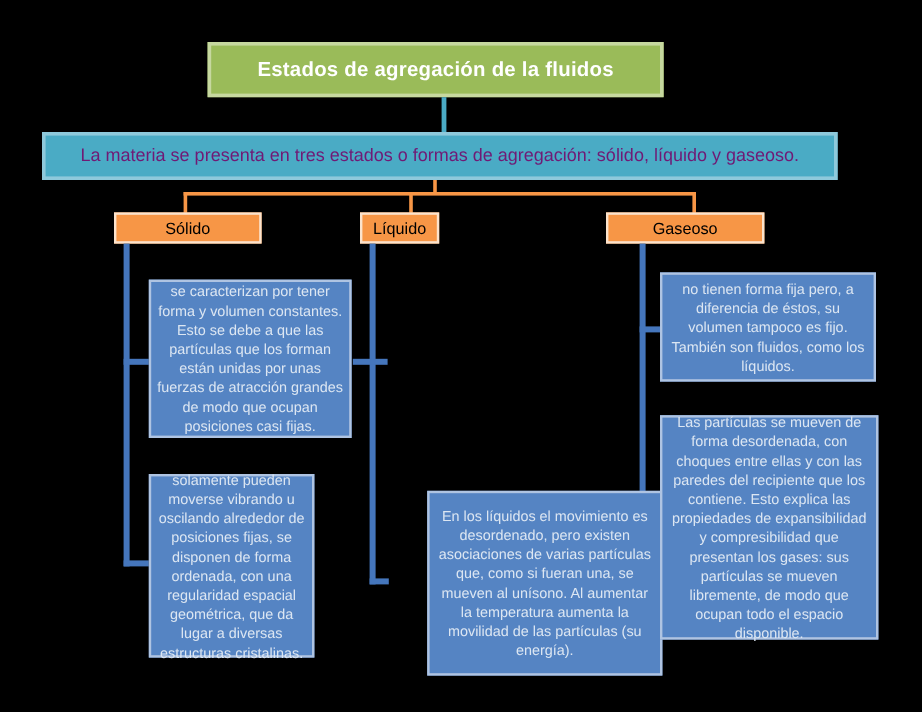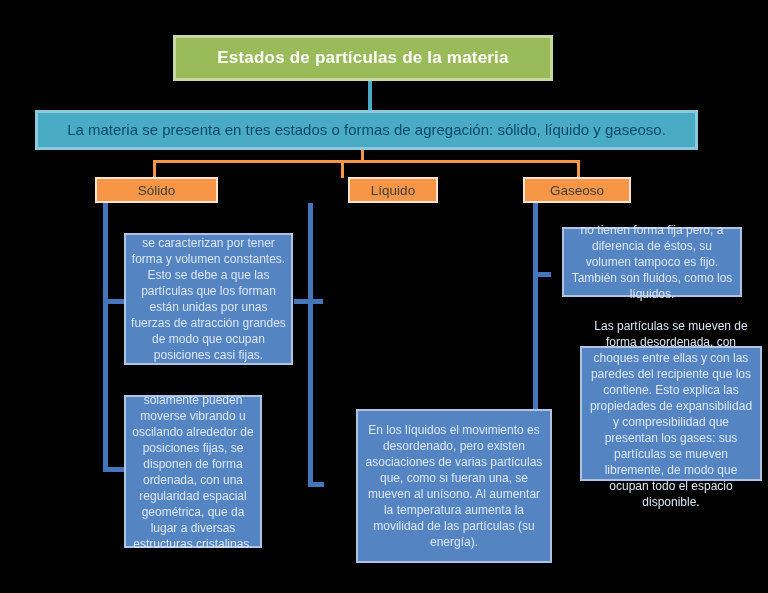--- a/index.html
+++ b/index.html
@@ -15,26 +15,26 @@
   
   .box{display:flex;align-items:center;justify-content:center;text-align:center;}
   .box-title{
     background:var(--green-fill,#9ABB59);
     border:3px solid var(--green-border,#C6D89F);
     color:#fff;font-size:17px;font-weight:bold;letter-spacing:.2px;
   }
   .box-intro{
     background:var(--teal-fill,#4AABC5);
     border:3px solid var(--teal-border,#8EC9DB);
-    color:#0c4a6e;font-size:15px;line-height:18px;padding:0 14px;
+    color:#701a75;font-size:15px;line-height:18px;padding:0 14px;
   }
   .box-state{
     background:var(--orange-fill,#F79646);
     border:2px solid var(--orange-border,#FBE3CD);
-    color:#404040;font-size:13.5px;
+    color:#000000;font-size:13.5px;
   }
   .box-detail{
     background:var(--blue-fill,#5584C3);
     border:2px solid var(--blue-border,#AFC4E2);
   }
   .box-detail .txt{
     position:absolute;left:4px;right:4px;top:50%;
     transform:translateY(-50%);
     text-align:center;color:var(--blue-text,#DCE6F2);
     font-size:12px;line-height:16px;
@@ -44,42 +44,42 @@
   .conn-teal{background:var(--teal-fill,#4AABC5);}
   .conn-orange{background:var(--orange-conn,#F79646);}
   .conn-blue{background:var(--blue-conn,#4576BC);}
 </style>
 </head>
 <body>
 
 <div class="canvas">
 
   <div class="abs box box-title" style="left:173px;top:35px;width:380px;height:46px;">
-    <span>Estados de partículas de la materia</span>
+    <span>Estados de agregación de la fluidos</span>
   </div>
 
   <div class="abs conn-teal" style="left:368px;top:81px;width:4px;height:30px;"></div>
 
   <div class="abs box box-intro" style="left:35px;top:110px;width:663px;height:40px;">
     <span>La materia se presenta en tres estados o formas de agregación: sólido, líquido y gaseoso.</span>
   </div>
 
   <div class="abs conn-orange" style="left:361px;top:150px;width:3px;height:11px;"></div>
   <div class="abs conn-orange" style="left:153px;top:160px;width:427px;height:3px;"></div>
   <div class="abs conn-orange" style="left:153px;top:160px;width:3px;height:18px;"></div>
   <div class="abs conn-orange" style="left:341px;top:160px;width:3px;height:18px;"></div>
   <div class="abs conn-orange" style="left:577px;top:160px;width:3px;height:18px;"></div>
 
   <div class="abs box box-state" style="left:95px;top:177px;width:123px;height:26px;">
     <span>Sólido</span>
   </div>
-  <div class="abs box box-state" style="left:300px;top:177px;width:90px;height:26px;margin-left:48px;">
+  <div class="abs box box-state" style="left:300px;top:177px;width:66px;height:26px;">
     <span>Líquido</span>
   </div>
-  <div class="abs box box-state" style="left:523px;top:177px;width:108px;height:26px;align-items:center;">
+  <div class="abs box box-state" style="left:505px;top:177px;width:132px;height:26px;align-items:center;">
     <span>Gaseoso</span>
   </div>
 
   <div class="abs conn-blue" style="left:103px;top:203px;width:5px;height:269px;"></div>
   <div class="abs conn-blue" style="left:103px;top:299px;width:21px;height:5px;"></div>
   <div class="abs conn-blue" style="left:103px;top:467px;width:21px;height:5px;"></div>
 
   <div class="abs conn-blue" style="left:308px;top:203px;width:5px;height:284px;"></div>
   <div class="abs conn-blue" style="left:294px;top:299px;width:29px;height:5px;"></div>
   <div class="abs conn-blue" style="left:308px;top:482px;width:16px;height:5px;"></div>
@@ -92,20 +92,20 @@
     <div class="txt">se caracterizan por tener forma y volumen constantes. Esto se debe a que las partículas que los forman están unidas por unas fuerzas de atracción grandes de modo que ocupan posiciones casi fijas.</div>
   </div>
   <div class="abs box-detail" style="left:124px;top:395px;width:138px;height:153px;">
     <div class="txt">solamente pueden moverse vibrando u oscilando alrededor de posiciones fijas, se disponen de forma ordenada, con una regularidad espacial geométrica, que da lugar a diversas estructuras cristalinas.</div>
   </div>
 
   <div class="abs box-detail" style="left:322px;top:409px;width:196px;height:154px;margin-left:34px;">
     <div class="txt">En los líquidos el movimiento es desordenado, pero existen asociaciones de varias partículas que, como si fueran una, se mueven al unísono. Al aumentar la temperatura aumenta la movilidad de las partículas (su energía).</div>
   </div>
 
-  <div class="abs box-detail" style="left:550px;top:227px;width:180px;height:70px;margin-left:12px;">
+  <div class="abs box-detail" style="left:550px;top:227px;width:180px;height:91px;">
     <div class="txt">no tienen forma fija pero, a diferencia de éstos, su volumen tampoco es fijo. También son fluidos, como los líquidos.</div>
   </div>
-  <div class="abs box-detail" style="left:580px;top:346px;width:182px;height:135px;">
+  <div class="abs box-detail" style="left:550px;top:346px;width:182px;height:187px;">
     <div class="txt">Las partículas se mueven de forma desordenada, con choques entre ellas y con las paredes del recipiente que los contiene. Esto explica las propiedades de expansibilidad y compresibilidad que presentan los gases: sus partículas se mueven libremente, de modo que ocupan todo el espacio disponible.</div>
   </div>
 
 </div>
 
 </body></html>

